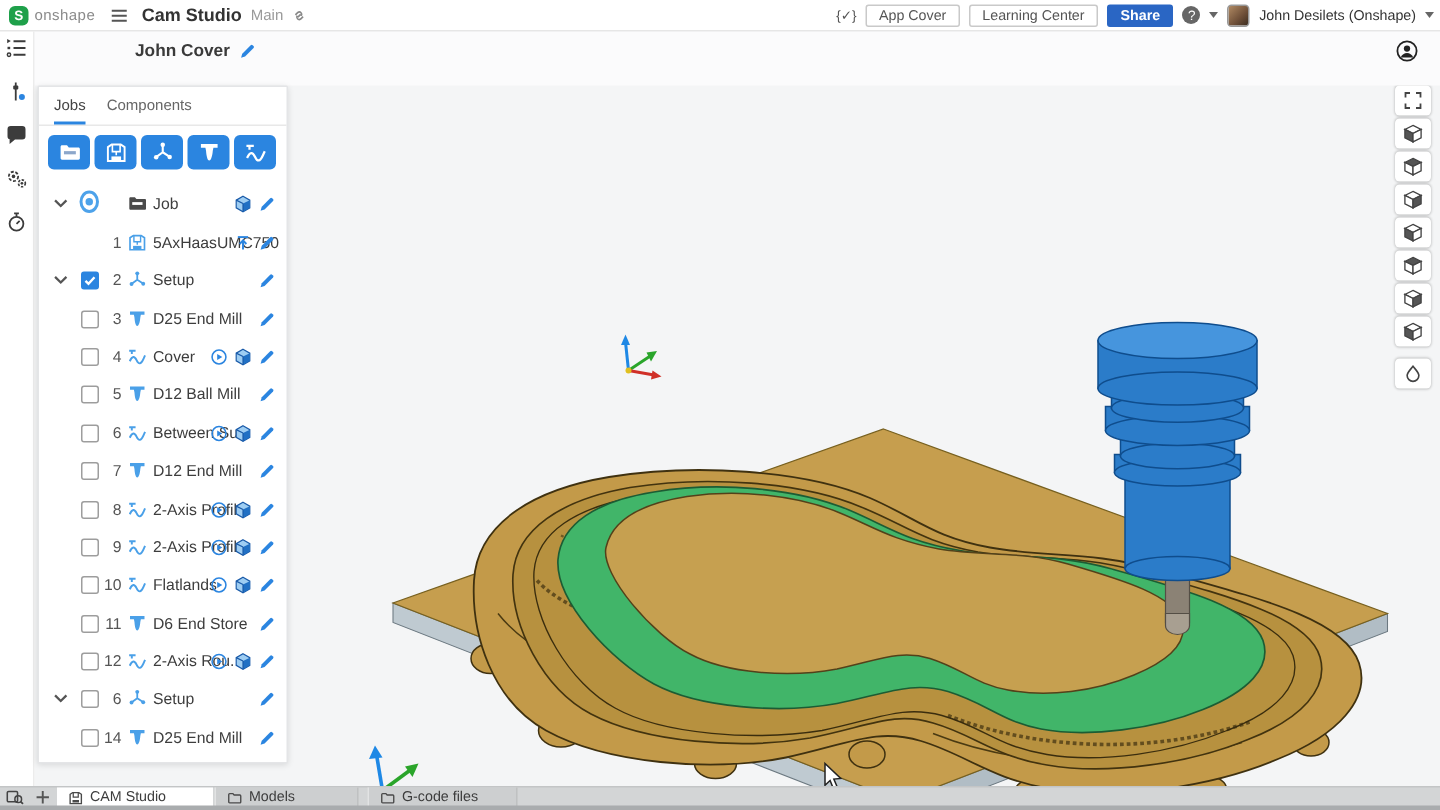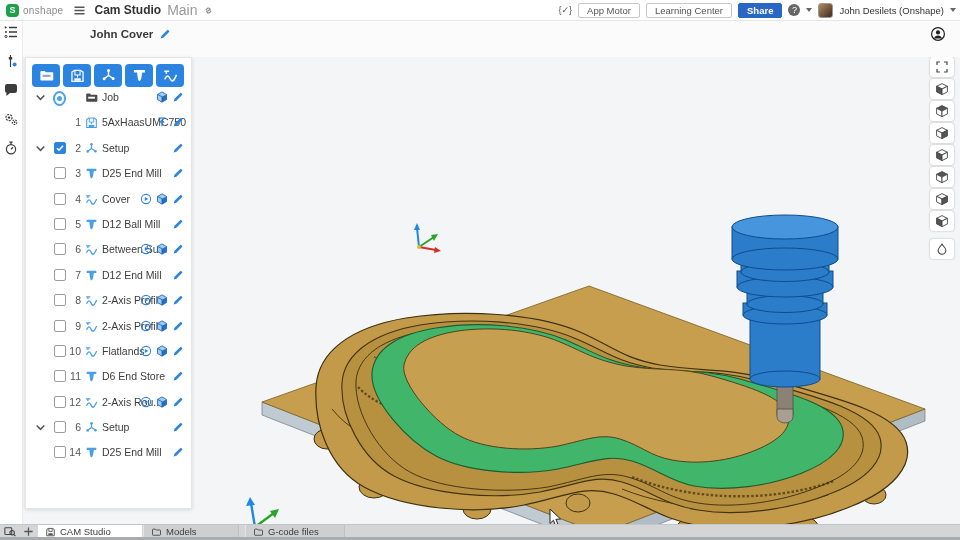--- a/index.html
+++ b/index.html
@@ -6,21 +6,21 @@
   body{width:960px;height:540px;position:relative;overflow:hidden;
        font-family:"Liberation Sans",sans-serif;background:#f4f5f6;
        -webkit-font-smoothing:antialiased;}
   .abs{position:absolute;}
   
   #topbar{left:0;top:0;width:960px;height:20px;background:#fff;border-bottom:1px solid #e6e6e6;z-index:20;display:flex;align-items:center;}
   #logo-badge{width:13px;height:13px;margin-left:6px;border-radius:4px;background:var(--onshape-green);display:flex;align-items:center;justify-content:center;color:#fff;font-size:9px;font-weight:bold;}
   #logo-text{color:#8a8a8a;font-size:10px;margin-left:4px;letter-spacing:.3px;}
   #hamburger{margin-left:10px;}
   #app-title{margin-left:8px;font-size:12px;font-weight:bold;color:#333;}
-  #version-label{margin-left:6px;font-size:14px;color:#9a9a9a;}
+  #version-label{margin-left:6px;font-size:10px;color:#9a9a9a;}
   #branch-icon{margin-left:5px;}
   #topbar-right{position:absolute;right:4px;top:0;height:20px;display:flex;align-items:center;gap:6px;}
   .tb-btn{height:15px;padding:0 8px;border:1px solid #c9c9c9;border-radius:2px;background:#fff;font-size:9.5px;color:#555;display:flex;align-items:center;cursor:pointer;}
   .tb-btn.primary{background:var(--share-blue);border-color:var(--share-blue);color:#fff;font-weight:bold;}
   #fs-glyph{font-size:9px;color:#555;}
   #help-badge{width:12px;height:12px;border-radius:50%;background:#666;color:#fff;font-size:9px;display:flex;align-items:center;justify-content:center;}
   #avatar{width:13px;height:13px;border-radius:3px;background:linear-gradient(135deg,#b08a63,#6e4f38 60%,#3c2d20);border:1px solid #999;}
   #user-name{font-size:9.5px;color:#333;}
   .caret{width:0;height:0;border-left:3px solid transparent;border-right:3px solid transparent;border-top:4px solid #666;}
   
@@ -32,21 +32,21 @@
   #left-strip .strip-icon{width:16px;height:16px;cursor:pointer;}
   
   #left-panel{left:25px;top:57px;width:165px;height:450px;background:#fff;border:1px solid #e4e5e7;box-shadow:0 1px 4px rgba(0,0,0,.12);z-index:10;border-radius:1px;}
   #panel-tabs{display:flex;gap:14px;padding:7px 0 0 10px;height:18px;border-bottom:1px solid #e8e8e8;}
   .panel-tab{font-size:10px;color:#666;padding-bottom:4px;cursor:pointer;}
   .panel-tab.active{color:#444;border-bottom:2px solid var(--accent-blue);}
   #panel-toolbar{display:flex;gap:3px;padding:6px 0 0 6px;}
   .pt-btn{width:28px;height:23px;border-radius:4px;background:var(--accent-blue);display:flex;align-items:center;justify-content:center;cursor:pointer;}
   .pt-btn svg{width:15px;height:15px;}
   #tree{margin-top:4px;}
-  .tree-row{height:25.4px;display:flex;align-items:flex-start;font-size:10.5px;color:#3d3d3d;position:relative;cursor:default;}
+  .tree-row{height:25.4px;display:flex;align-items:flex-end;font-size:10.5px;color:#3d3d3d;position:relative;cursor:default;}
   .chev-box{width:13px;margin-left:8px;display:flex;align-items:center;justify-content:center;}
   .lead-box{width:13px;margin-left:6px;display:flex;align-items:center;justify-content:center;}
   .num-box{width:14px;text-align:right;color:#555;margin-left:1px;}
   .ti-box{width:15px;margin-left:3px;display:flex;align-items:center;justify-content:center;}
   .ti-box svg{width:13px;height:13px;}
   .label-box{margin-left:3px;flex:1;white-space:nowrap;overflow:hidden;}
   .right-icons{position:absolute;right:7px;display:flex;gap:4px;align-items:center;}
   .right-icons svg{width:12px;height:12px;cursor:pointer;}
   .checkbox{width:10px;height:10px;border:1.4px solid #9d9d9d;border-radius:2px;background:#fff;cursor:pointer;}
   .checkbox.checked{background:var(--accent-blue);border-color:var(--accent-blue);display:flex;align-items:center;justify-content:center;}
@@ -264,20 +264,24 @@
         <circle cx="11.6" cy="11.2" r="2.3" fill="none" stroke="#3c3c3c" stroke-width="1.1" stroke-dasharray="1.6 1"></circle>
         <circle cx="11.6" cy="11.2" r=".9" fill="#3c3c3c"></circle>
       </svg></div>
     <div class="strip-icon"><svg viewBox="0 0 16 16">
         <circle cx="8" cy="9.2" r="4.6" fill="none" stroke="#3c3c3c" stroke-width="1.2"></circle>
         <path d="M6.4 2.2h3.2M8 2.2v2.2M8 9.2l2.1-2" stroke="#3c3c3c" stroke-width="1.2" fill="none"></path>
       </svg></div>
   </div>
 
 <div id="left-panel" class="abs">
+  <div id="panel-tabs">
+    <div class="panel-tab active">Jobs</div>
+    <div class="panel-tab">Components</div>
+  </div>
   <div id="panel-toolbar">
       <div class="pt-btn">
         <svg viewBox="0 0 14 14">
           <path d="M1.3 3.6c0-.5.4-.9.9-.9h3.1l1.1 1.3h6c.5 0 .9.4.9.9v5.9c0 .5-.4.9-.9.9H2.2c-.5 0-.9-.4-.9-.9z" fill="#ffffff"></path>
           <rect x="3.4" y="6.3" width="7.4" height="2" fill="rgba(0,60,140,.45)"></rect>
         </svg>
       </div>
       <div class="pt-btn">
         <svg viewBox="0 0 14 14">
           <path d="M1.8 12.4V3.8l2.4-1.6h5.6l2.4 1.6v8.6z" fill="none" stroke="#ffffff" stroke-width="1.2"></path>
@@ -743,21 +747,21 @@
     </span>
   <span id="app-title">Cam Studio</span>
   <span id="version-label">Main</span>
   <span id="branch-icon" class="icon-slot" style="width: 11px; height: 11px; display: inline-flex;">
       <svg viewBox="0 0 12 12">
         <path d="M5 7l2-2M3.2 5.4L5 3.6a1.8 1.8 0 012.5 2.5M8.8 6.6L7 8.4a1.8 1.8 0 01-2.5-2.5" fill="none" stroke="#888" stroke-width="1.2"></path>
       </svg>
     </span>
   <div id="topbar-right">
     <span id="fs-glyph">{✓}</span>
-    <button class="tb-btn">App Motor</button>
+    <button class="tb-btn">App Cover</button>
     <button class="tb-btn">Learning Center</button>
     <button class="tb-btn primary">Share</button>
     <span id="help-badge">?</span>
     <span class="caret"></span>
     <span id="avatar"></span>
     <span id="user-name">John Desilets (Onshape)</span>
     <span class="caret"></span>
   </div>
 </div>
 

